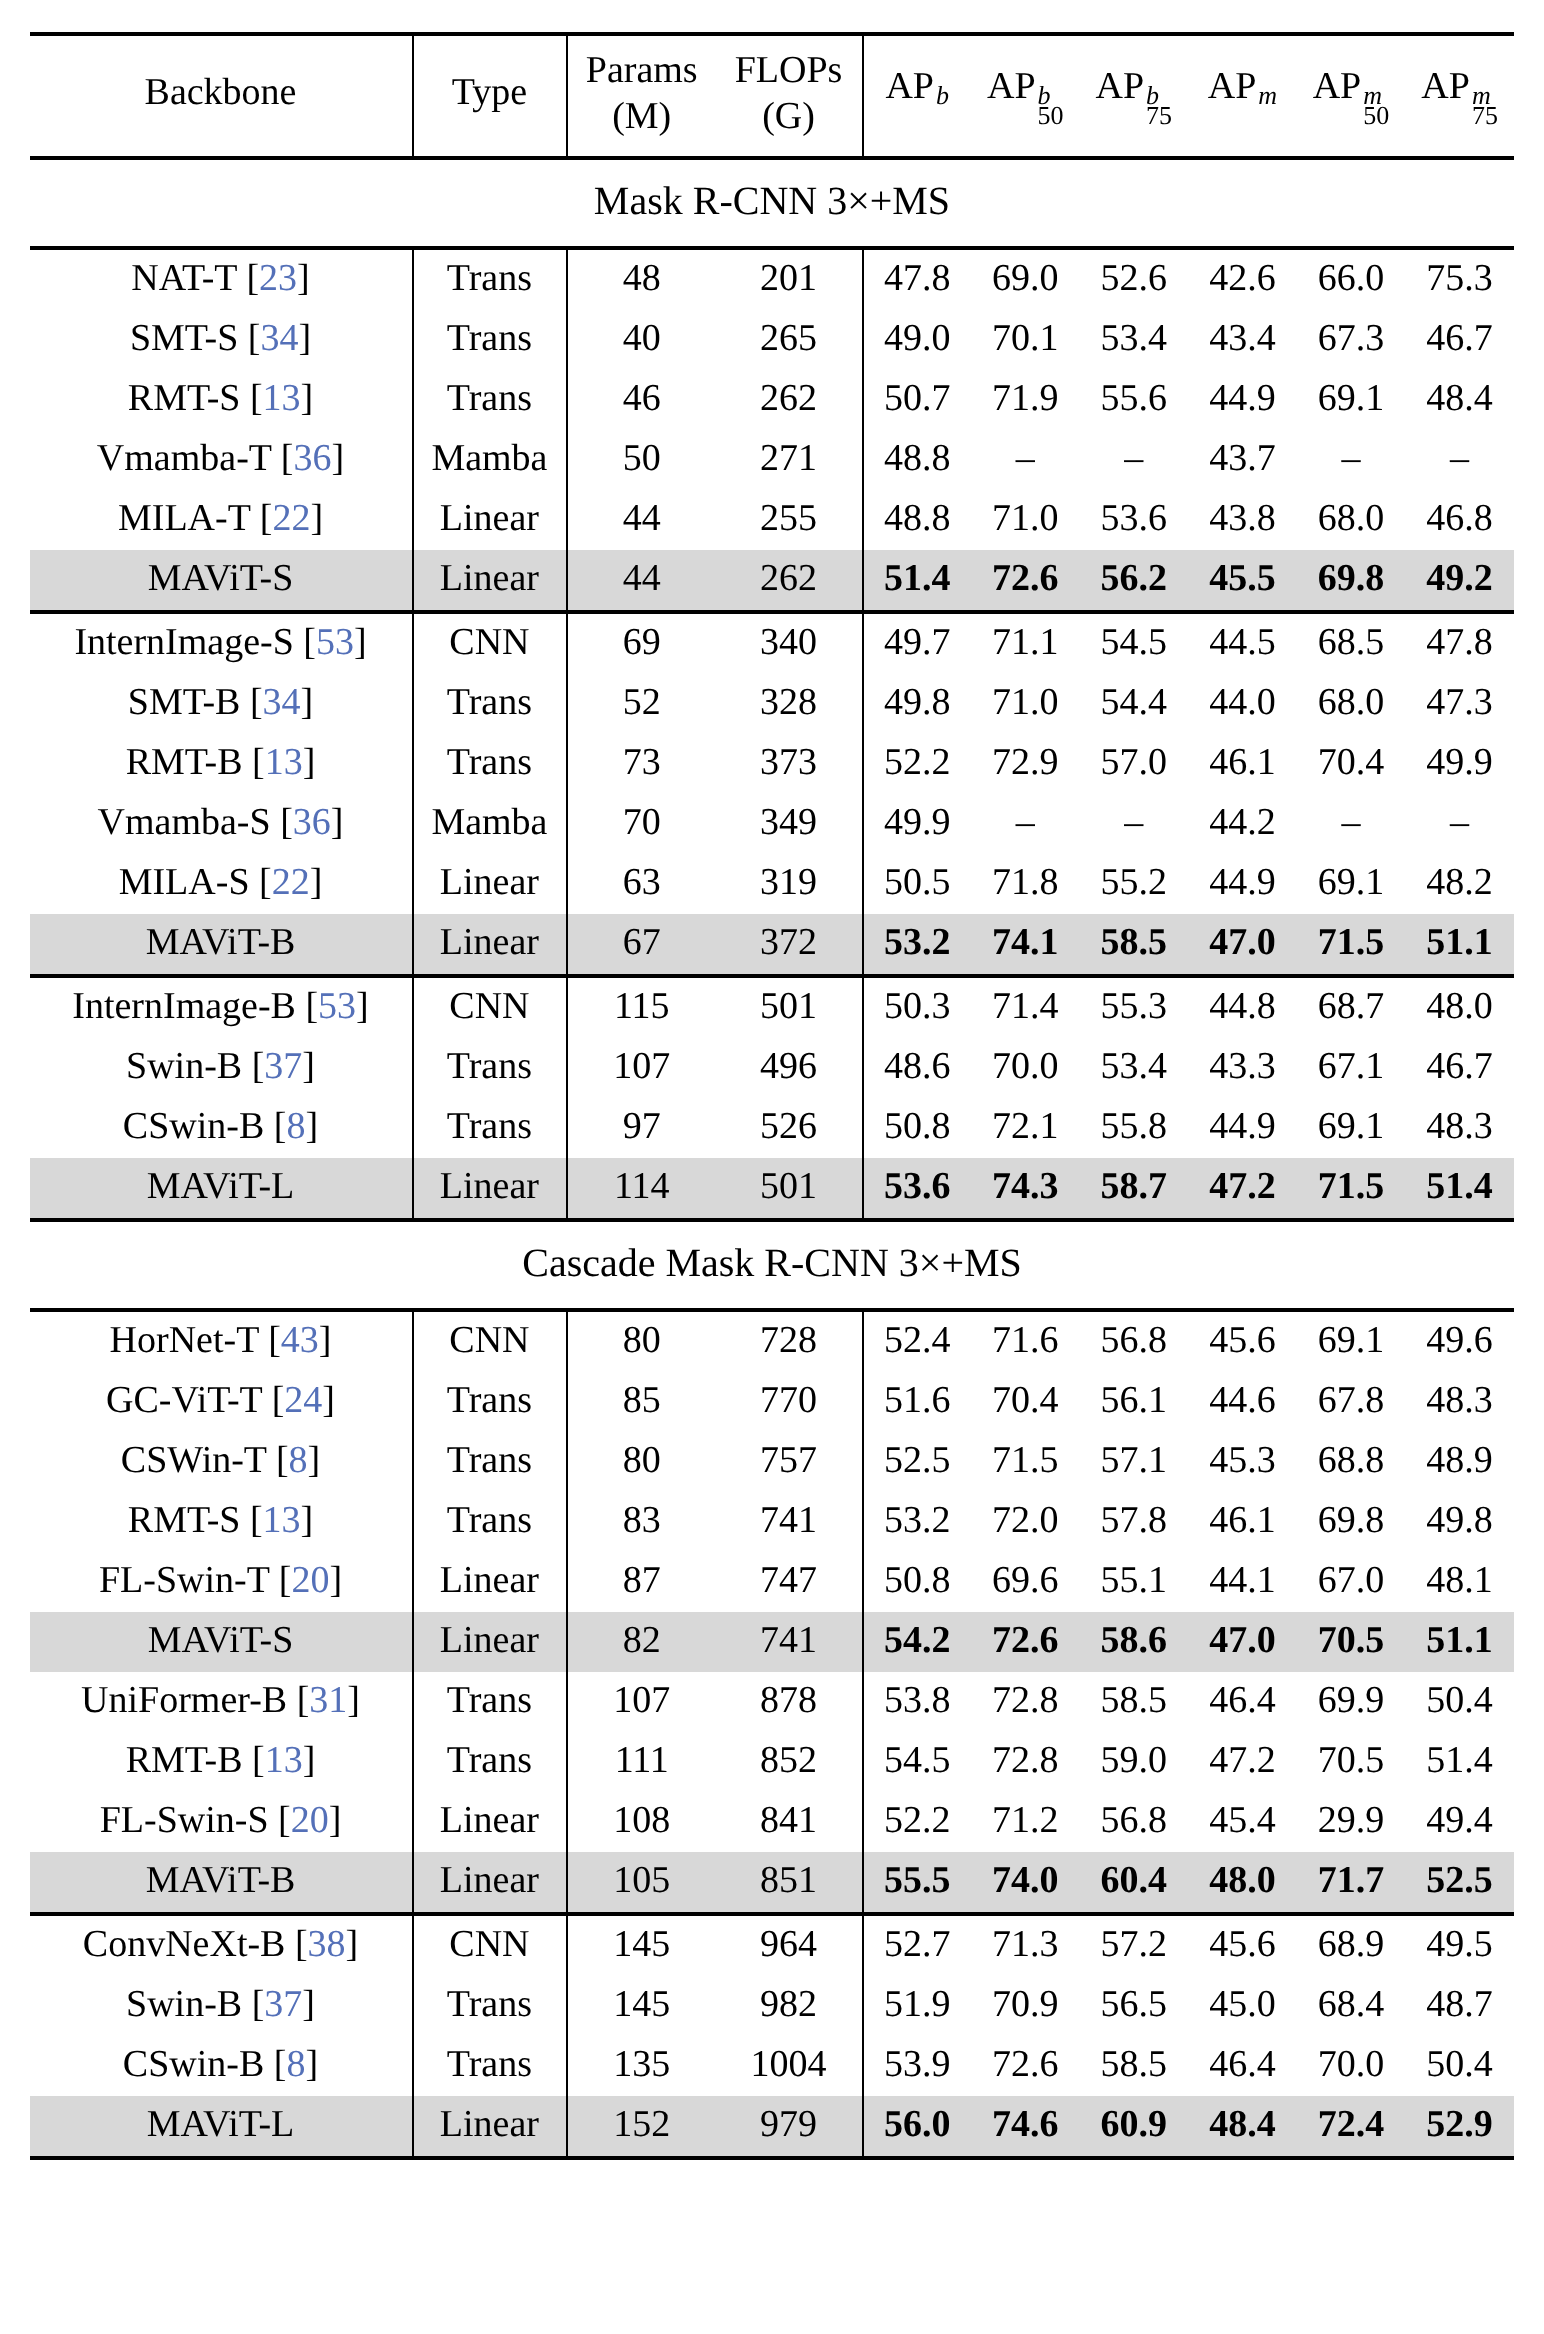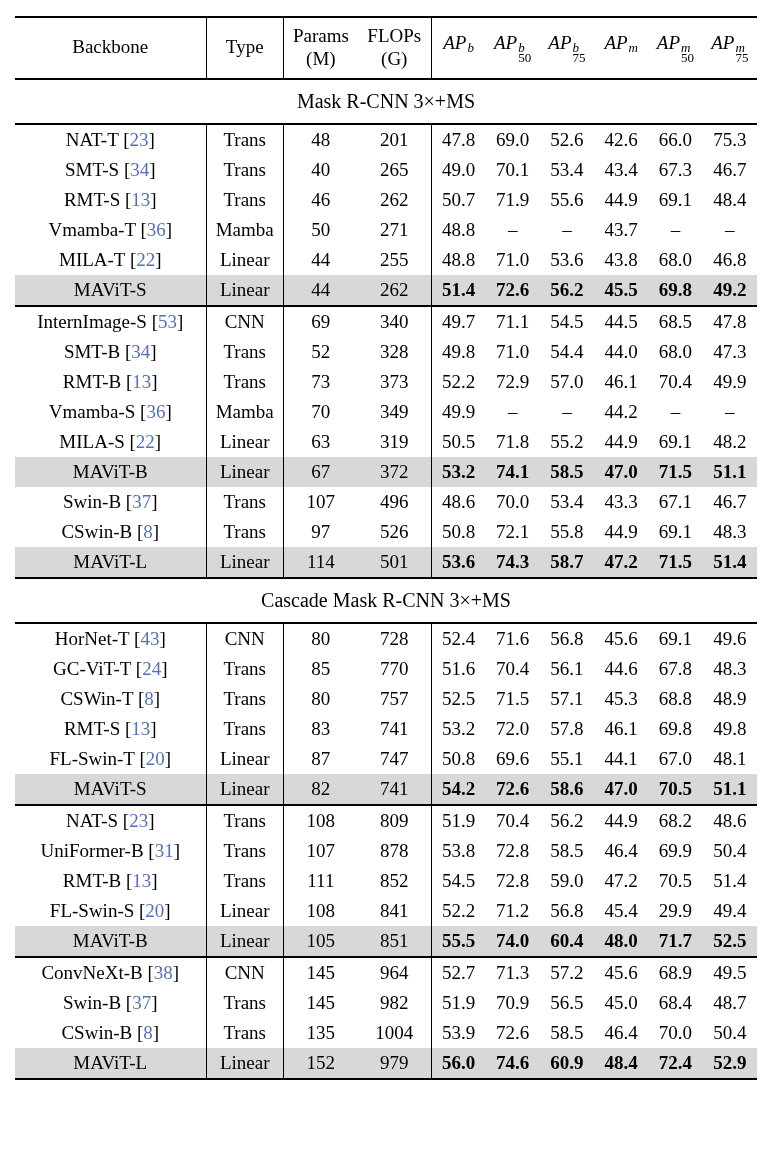--- a/index.html
+++ b/index.html
@@ -36,21 +36,21 @@
   thead th {
     font-size: 19px;
     line-height: 1.2;
     padding: 7px 0;
     border-bottom: 2px solid #000;
   }
   .hline { display: block; }
 
   .sep-left { border-left: 1px solid #000; }
 
-  .math { font-style: italic; }
+  .math { }
   .metric-th { font-size: 19px; }
   .supsub {
     display: inline-flex;
     flex-direction: column;
     align-items: flex-start;
     font-size: 13px;
     line-height: 10px;
     vertical-align: -3px;
     margin-left: 1px;
   }
@@ -273,20 +273,32 @@
           <td class="col-type sep-left">Linear</td>
           <td class="col-params sep-left">67</td>
           <td class="col-flops">372</td>
           <td class="col-ap sep-left">53.2</td>
           <td class="col-ap">74.1</td>
           <td class="col-ap">58.5</td>
           <td class="col-ap">47.0</td>
           <td class="col-ap">71.5</td>
           <td class="col-ap">51.1</td>
         </tr>
+        <tr class="data-row group-start">
+          <td class="col-backbone"><span class="bb-name">InternImage-B</span> [<span class="cite">53</span>]</td>
+          <td class="col-type sep-left">CNN</td>
+          <td class="col-params sep-left">115</td>
+          <td class="col-flops">501</td>
+          <td class="col-ap sep-left">50.3</td>
+          <td class="col-ap">71.4</td>
+          <td class="col-ap">55.3</td>
+          <td class="col-ap">44.8</td>
+          <td class="col-ap">68.7</td>
+          <td class="col-ap">48.0</td>
+        </tr>
         <tr class="data-row">
           <td class="col-backbone"><span class="bb-name">Swin-B</span> [<span class="cite">37</span>]</td>
           <td class="col-type sep-left">Trans</td>
           <td class="col-params sep-left">107</td>
           <td class="col-flops">496</td>
           <td class="col-ap sep-left">48.6</td>
           <td class="col-ap">70.0</td>
           <td class="col-ap">53.4</td>
           <td class="col-ap">43.3</td>
           <td class="col-ap">67.1</td>
@@ -384,32 +396,20 @@
           <td class="col-type sep-left">Linear</td>
           <td class="col-params sep-left">82</td>
           <td class="col-flops">741</td>
           <td class="col-ap sep-left">54.2</td>
           <td class="col-ap">72.6</td>
           <td class="col-ap">58.6</td>
           <td class="col-ap">47.0</td>
           <td class="col-ap">70.5</td>
           <td class="col-ap">51.1</td>
         </tr>
-        <tr class="data-row group-start">
-          <td class="col-backbone"><span class="bb-name">NAT-S</span> [<span class="cite">23</span>]</td>
-          <td class="col-type sep-left">Trans</td>
-          <td class="col-params sep-left">108</td>
-          <td class="col-flops">809</td>
-          <td class="col-ap sep-left">51.9</td>
-          <td class="col-ap">70.4</td>
-          <td class="col-ap">56.2</td>
-          <td class="col-ap">44.9</td>
-          <td class="col-ap">68.2</td>
-          <td class="col-ap">48.6</td>
-        </tr>
         <tr class="data-row">
           <td class="col-backbone"><span class="bb-name">UniFormer-B</span> [<span class="cite">31</span>]</td>
           <td class="col-type sep-left">Trans</td>
           <td class="col-params sep-left">107</td>
           <td class="col-flops">878</td>
           <td class="col-ap sep-left">53.8</td>
           <td class="col-ap">72.8</td>
           <td class="col-ap">58.5</td>
           <td class="col-ap">46.4</td>
           <td class="col-ap">69.9</td>

